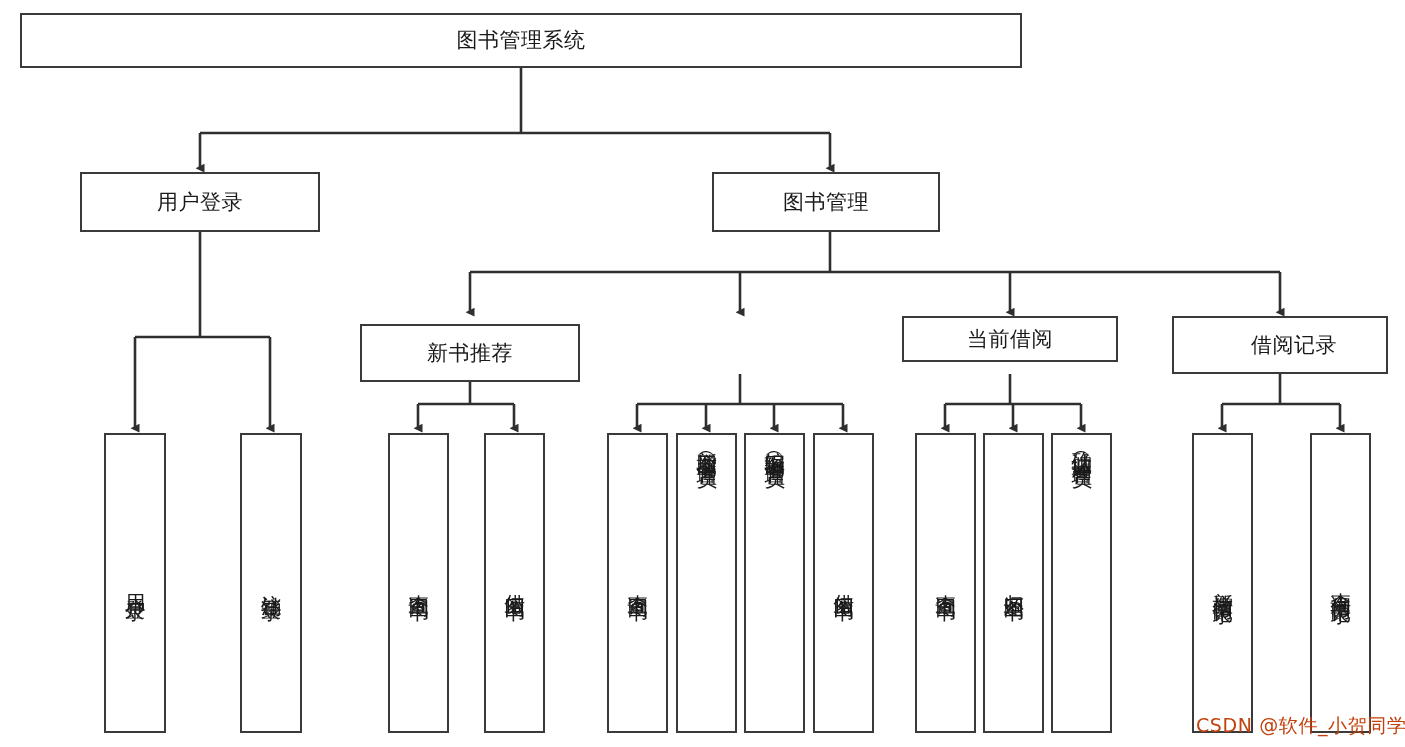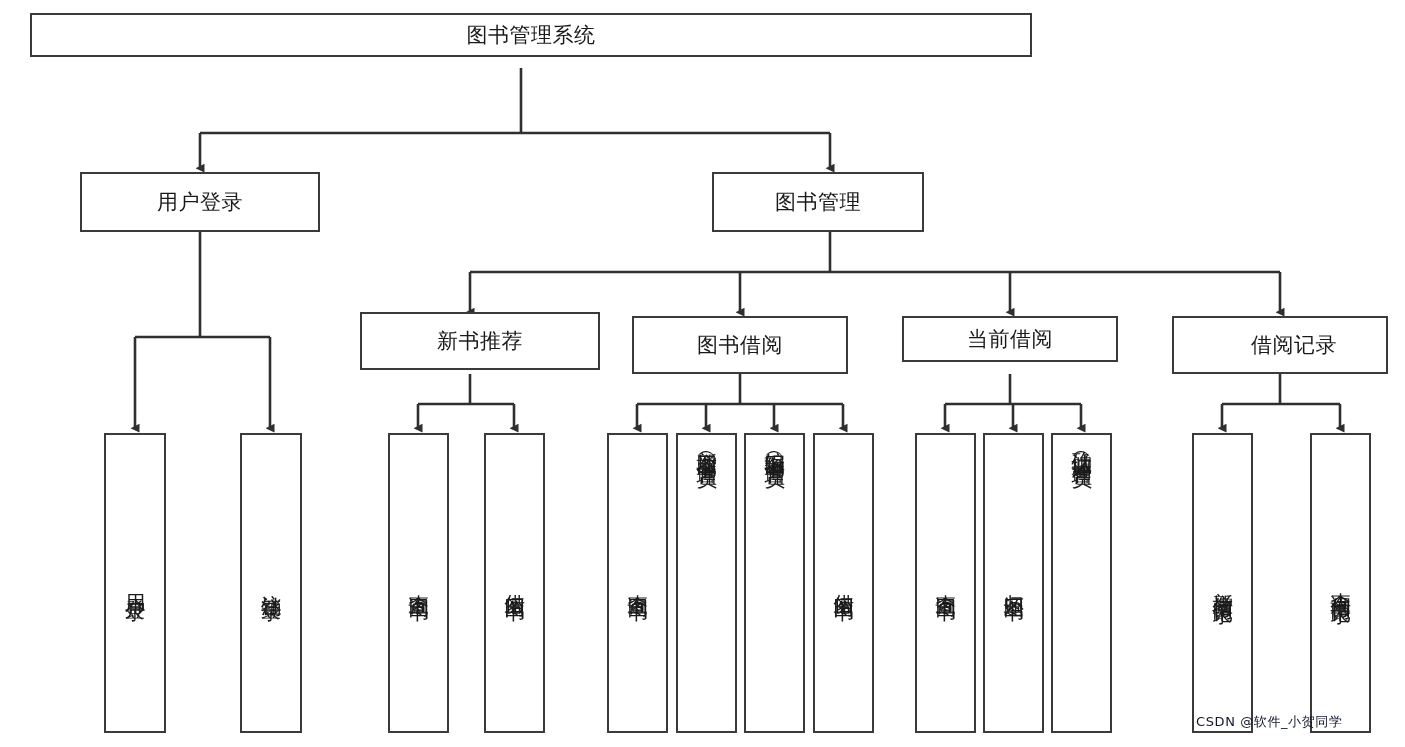--- a/index.html
+++ b/index.html
@@ -57,22 +57,22 @@
     letter-spacing: 2.5px;
     white-space: nowrap;
   }
   .node.vertical.centered {
     align-items: center;
   }
   .watermark {
     position: absolute;
     left: 1196px;
     top: 713px;
-    font-size: 13px;
-    color: #0f172a;
+    font-size: 19px;
+    color: #c2410c;
     letter-spacing: 0.6px;
     white-space: nowrap;
     font-family: "DejaVu Sans", "Liberation Sans", sans-serif;
   }
 </style>
 </head>
 <body>
 
 <div id="diagram-root">
 
@@ -121,36 +121,33 @@
       <path d="M1013,404 L1013,428" marker-end="url(#arrowhead)"></path>
       <path d="M1081,404 L1081,428" marker-end="url(#arrowhead)"></path>
 
       <path d="M1280,374 L1280,404"></path>
       <path d="M1222,404 L1340,404"></path>
       <path d="M1222,404 L1222,428" marker-end="url(#arrowhead)"></path>
       <path d="M1340,404 L1340,428" marker-end="url(#arrowhead)"></path>
     </g>
   </svg>
 
-  <div class="node" style="left:20px; top:13px; width:1002px; height:44px;margin-left:10px;">
+  <div class="node" style="left:20px; top:13px; width:1002px; height:55px;">
     <span class="label">图书管理系统</span>
   </div>
 
   <div class="node" style="left:80px; top:172px; width:240px; height:60px;">
     <span class="label">用户登录</span>
   </div>
-  <div class="node" style="left:712px; top:172px; width:212px; height:60px;">
+  <div class="node" style="left:712px; top:172px; width:228px; height:60px;">
     <span class="label">图书管理</span>
   </div>
 
-  <div class="node" style="left:360px; top:312px; width:240px; height:58px;">
+  <div class="node" style="left:360px; top:324px; width:220px; height:58px;">
     <span class="label">新书推荐</span>
-  </div>
-  <div class="node" style="left:632px; top:316px; width:216px; height:58px;">
-    <span class="label">图书借阅</span>
   </div>
   <div class="node" style="left:902px; top:316px; width:216px; height:46px;">
     <span class="label">当前借阅</span>
   </div>
   <div class="node" style="left:1172px; top:316px; width:216px; height:58px;padding-left:28px;">
     <span class="label">借阅记录</span>
   </div>
 
   <div class="node vertical centered" style="left:104px; top:433px; width:62px; height:300px;">
     <span class="label">用户登录</span>

